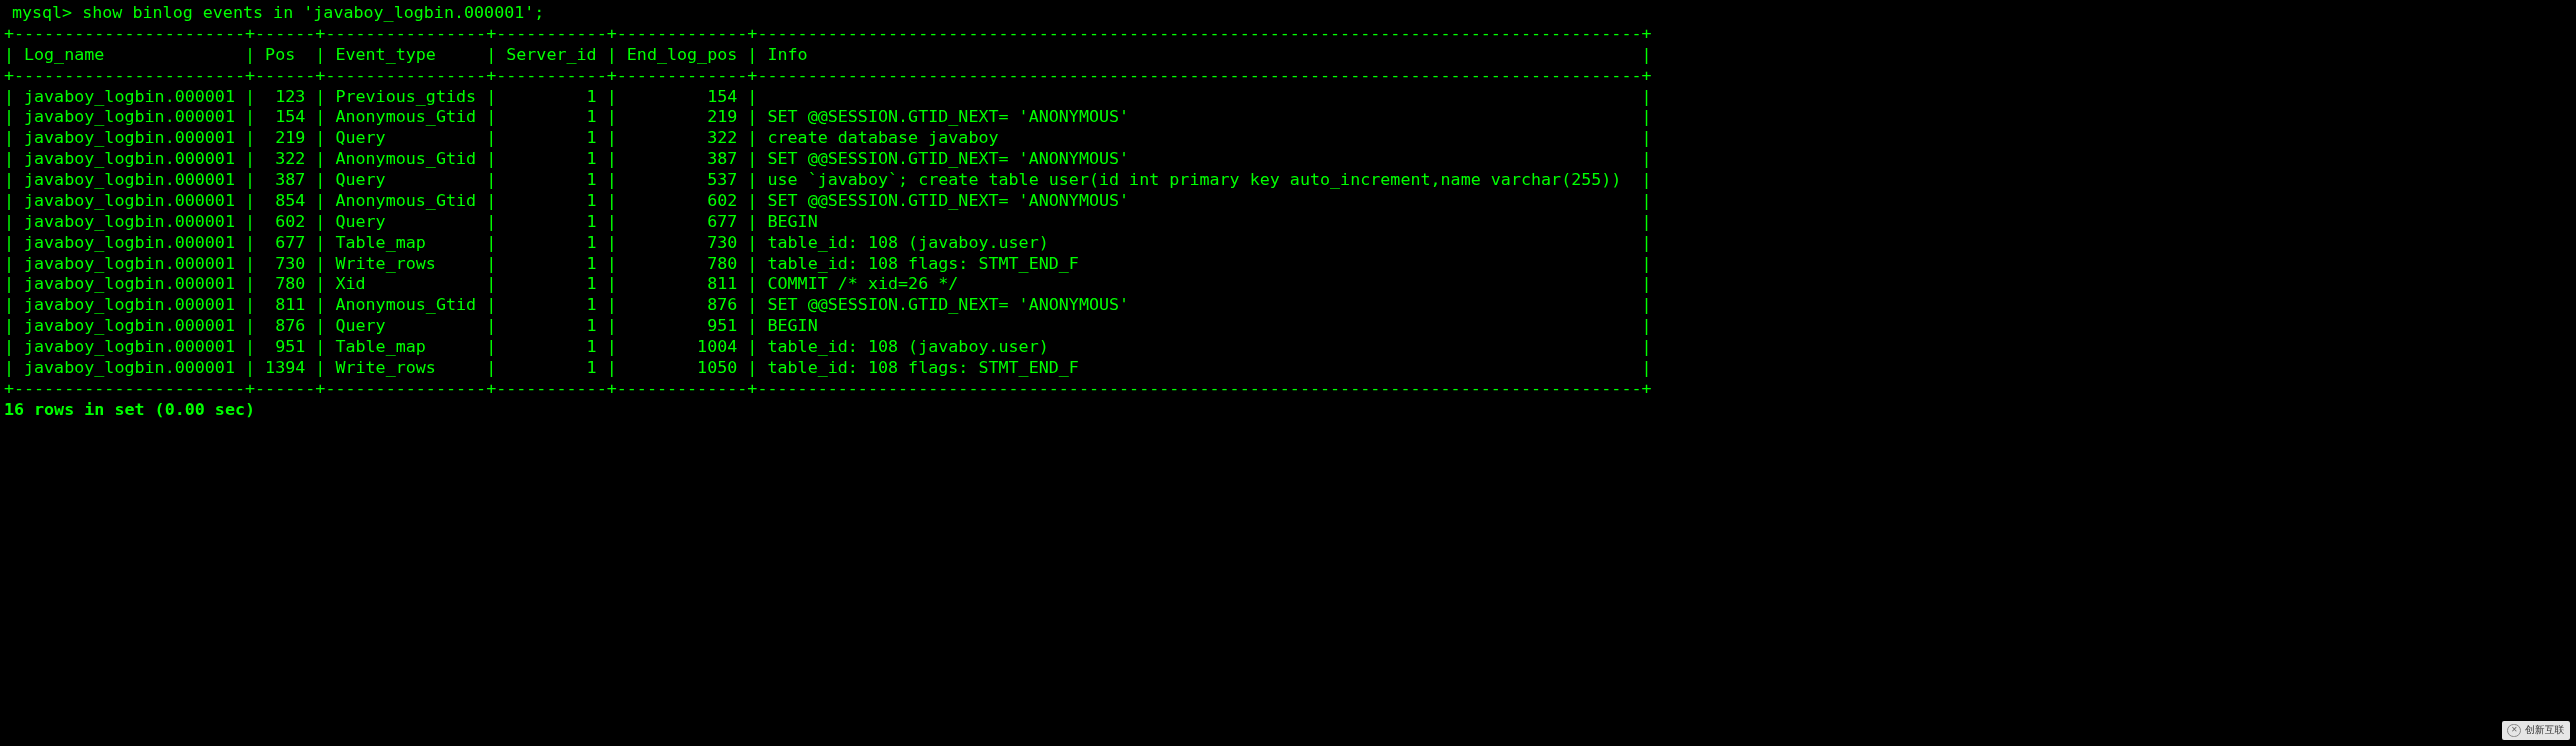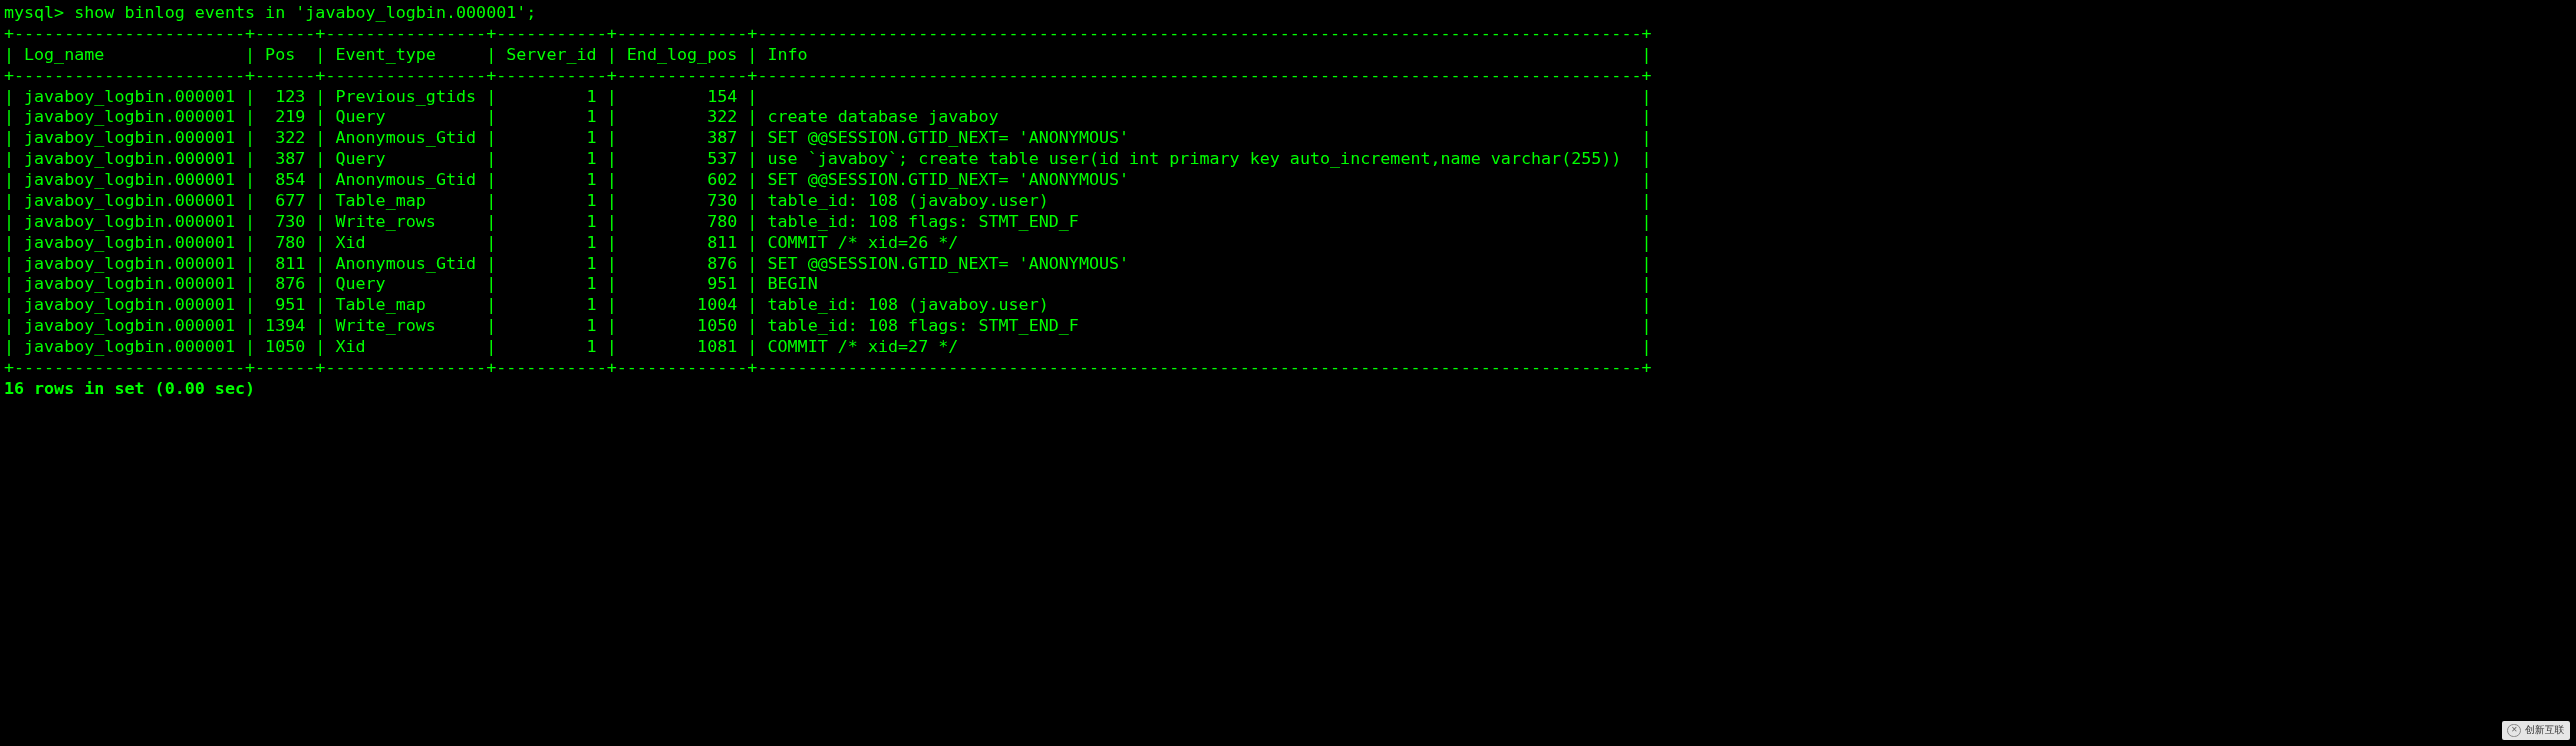--- a/index.html
+++ b/index.html
@@ -14,20 +14,21 @@
     font-size: 16.7px;
     line-height: 1.25;
     padding: 2px 3.9px;
     width: 2576px;
     height: 746px;
     overflow: hidden;
     position: relative;
   }
   .prompt-line {
     white-space: pre;
+    margin-left: 8px;
   }
   .table-row {
     white-space: pre;
   }
   .footer {
     white-space: pre;
     font-weight: bold;
   }
   .watermark {
     position: absolute;
@@ -58,32 +59,33 @@
 </head>
 <body>
 
 <div class="prompt-line"><span>mysql&gt;</span><span> show binlog events in 'javaboy_logbin.000001';</span></div>
 
 <div id="table-container">
     <div class="table-row">+-----------------------+------+----------------+-----------+-------------+----------------------------------------------------------------------------------------+</div>
     <div class="table-row">| Log_name              | Pos  | Event_type     | Server_id | End_log_pos | Info                                                                                   |</div>
     <div class="table-row">+-----------------------+------+----------------+-----------+-------------+----------------------------------------------------------------------------------------+</div>
     <div class="table-row">| javaboy_logbin.000001 |  123 | Previous_gtids |         1 |         154 |                                                                                        |</div>
+    <div class="table-row">| javaboy_logbin.000001 |  154 | Anonymous_Gtid |         1 |         219 | SET @@SESSION.GTID_NEXT= 'ANONYMOUS'                                                   |</div>
     <div class="table-row">| javaboy_logbin.000001 |  219 | Query          |         1 |         322 | create database javaboy                                                                |</div>
     <div class="table-row">| javaboy_logbin.000001 |  322 | Anonymous_Gtid |         1 |         387 | SET @@SESSION.GTID_NEXT= 'ANONYMOUS'                                                   |</div>
     <div class="table-row">| javaboy_logbin.000001 |  387 | Query          |         1 |         537 | use `javaboy`; create table user(id int primary key auto_increment,name varchar(255))  |</div>
     <div class="table-row">| javaboy_logbin.000001 |  854 | Anonymous_Gtid |         1 |         602 | SET @@SESSION.GTID_NEXT= 'ANONYMOUS'                                                   |</div>
+    <div class="table-row">| javaboy_logbin.000001 |  602 | Query          |         1 |         677 | BEGIN                                                                                  |</div>
     <div class="table-row">| javaboy_logbin.000001 |  677 | Table_map      |         1 |         730 | table_id: 108 (javaboy.user)                                                           |</div>
     <div class="table-row">| javaboy_logbin.000001 |  730 | Write_rows     |         1 |         780 | table_id: 108 flags: STMT_END_F                                                        |</div>
     <div class="table-row">| javaboy_logbin.000001 |  780 | Xid            |         1 |         811 | COMMIT /* xid=26 */                                                                    |</div>
     <div class="table-row">| javaboy_logbin.000001 |  811 | Anonymous_Gtid |         1 |         876 | SET @@SESSION.GTID_NEXT= 'ANONYMOUS'                                                   |</div>
     <div class="table-row">| javaboy_logbin.000001 |  876 | Query          |         1 |         951 | BEGIN                                                                                  |</div>
     <div class="table-row">| javaboy_logbin.000001 |  951 | Table_map      |         1 |        1004 | table_id: 108 (javaboy.user)                                                           |</div>
     <div class="table-row">| javaboy_logbin.000001 | 1394 | Write_rows     |         1 |        1050 | table_id: 108 flags: STMT_END_F                                                        |</div>
-    <div class="table-row">| javaboy_logbin.000001 | 1050 | Xid            |         1 |        1081 | COMMIT /* xid=27 */                                                                    |</div>
     <div class="table-row">+-----------------------+------+----------------+-----------+-------------+----------------------------------------------------------------------------------------+</div>
   </div>
 
 <div class="footer">16 rows in set (0.00 sec)</div>
 
 <div class="watermark">
   <span class="wm-icon">✕</span>
   <span>创新互联</span>
 </div>
 

